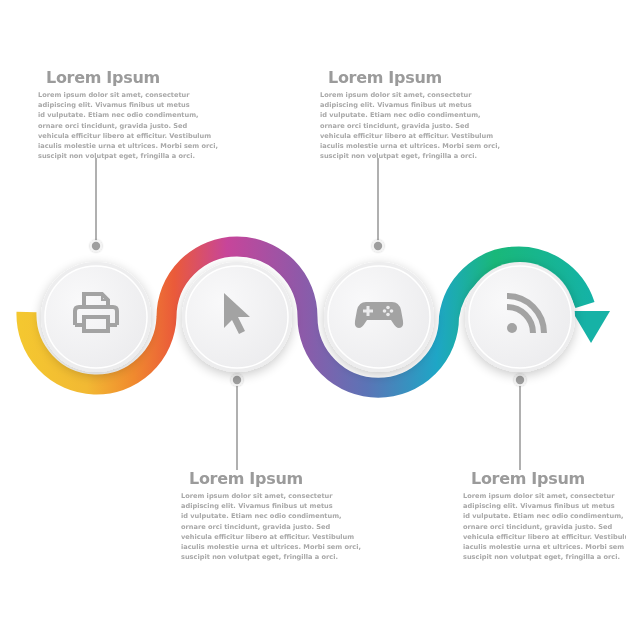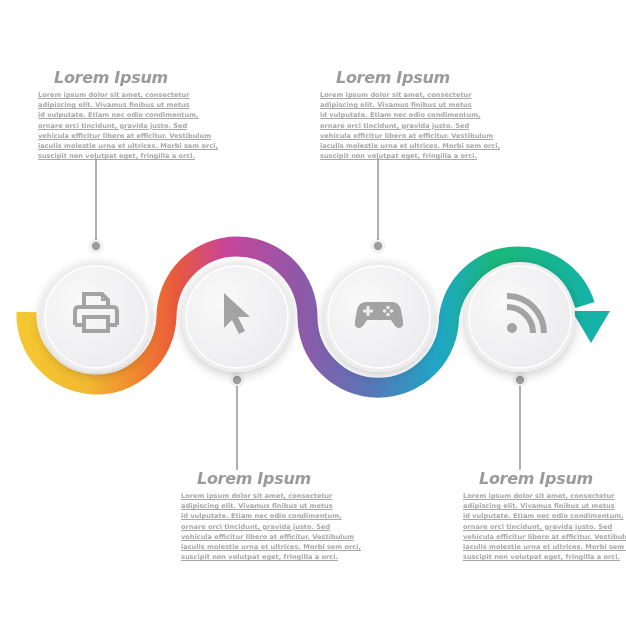--- a/index.html
+++ b/index.html
@@ -1,21 +1,21 @@
 <!DOCTYPE html>
 <html><head>
 <meta charset="utf-8">
 <style>
   html, body { margin: 0; padding: 0; background: #ffffff; }
   body { width: 626px; height: 626px; position: relative; overflow: hidden; font-family: "Liberation Sans", "DejaVu Sans", sans-serif; }
   .stage { position: absolute; left: 0; top: 0; width: 626px; height: 626px; }
   .textblock { position: absolute; width: 190px; }
-  .tb-title { font-family: "DejaVu Sans", sans-serif; font-weight: bold; font-size: 16px; color: #9b9b9b; letter-spacing: -0.3px; line-height: 20px; margin: 0 0 2px 16px; white-space: nowrap; font-style: italic; }
+  .tb-title { font-family: "DejaVu Sans", sans-serif; font-weight: bold; font-size: 16px; color: #9b9b9b; letter-spacing: -0.3px; line-height: 20px; margin: 0 0 2px 8px; white-space: nowrap; }
   .tb-body { font-family: "DejaVu Sans", sans-serif; font-weight: bold; font-size: 6.6px; color: #a8a8a8; line-height: 10.2px; margin: 0; }
-  .tb-body span { display: block; white-space: nowrap; text-decoration: underline; }
+  .tb-body span { display: block; white-space: nowrap; }
   svg.diagram { position: absolute; left: 0; top: 0; }
 </style>
 </head>
 <body>
 
 <div class="stage">
 
   <svg class="diagram" width="626" height="626" viewBox="0 0 626 626">
     <defs>
       <linearGradient id="ribbonGrad" x1="17" y1="0" x2="600" y2="0" gradientUnits="userSpaceOnUse">

